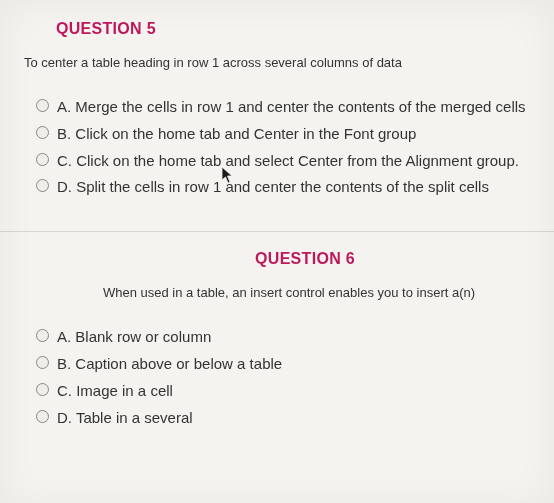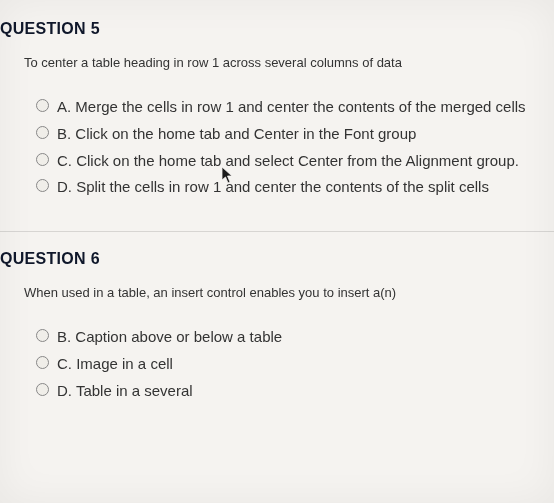--- a/index.html
+++ b/index.html
@@ -16,25 +16,26 @@
       background: #f5f3f0;
       padding: 20px 0 30px 0;
       min-height: 100%;
       box-shadow: inset 0 0 40px rgba(0,0,0,0.05);
     }
     .question-block {
       padding: 0 0 28px 0;
       border-bottom: 1px solid rgba(0,0,0,0.12);
       margin-bottom: 18px;
     }
-    .question-block:last-child { border-bottom: none; }
+    .question-block:last-child { border-bottom: none; text-align: center; }
     .q-title {
       font-weight: bold;
       font-size: 16px;
-      color: #0f172a;
+      color: #be185d;
+      padding-left: 56px;
       margin-bottom: 16px;
       letter-spacing: 0.3px;
     }
     .q-prompt {
       font-size: 13px;
       color: #333;
       padding-left: 24px;
       margin-bottom: 10px;
       line-height: 1.4;
     }
@@ -96,20 +97,24 @@
       </div>
     </div>
   </div>
 
   <div class="question-block">
     <div class="q-title">QUESTION 6</div>
     <div class="q-prompt">When used in a table, an insert control enables you to insert a(n)</div>
     <div class="options">
       <div class="option-row">
         <span class="radio"></span>
+        <span class="opt-text">A. Blank row or column</span>
+      </div>
+      <div class="option-row">
+        <span class="radio"></span>
         <span class="opt-text">B. Caption above or below a table</span>
       </div>
       <div class="option-row">
         <span class="radio"></span>
         <span class="opt-text">C. Image in a cell</span>
       </div>
       <div class="option-row">
         <span class="radio"></span>
         <span class="opt-text">D. Table in a several</span>
       </div>

